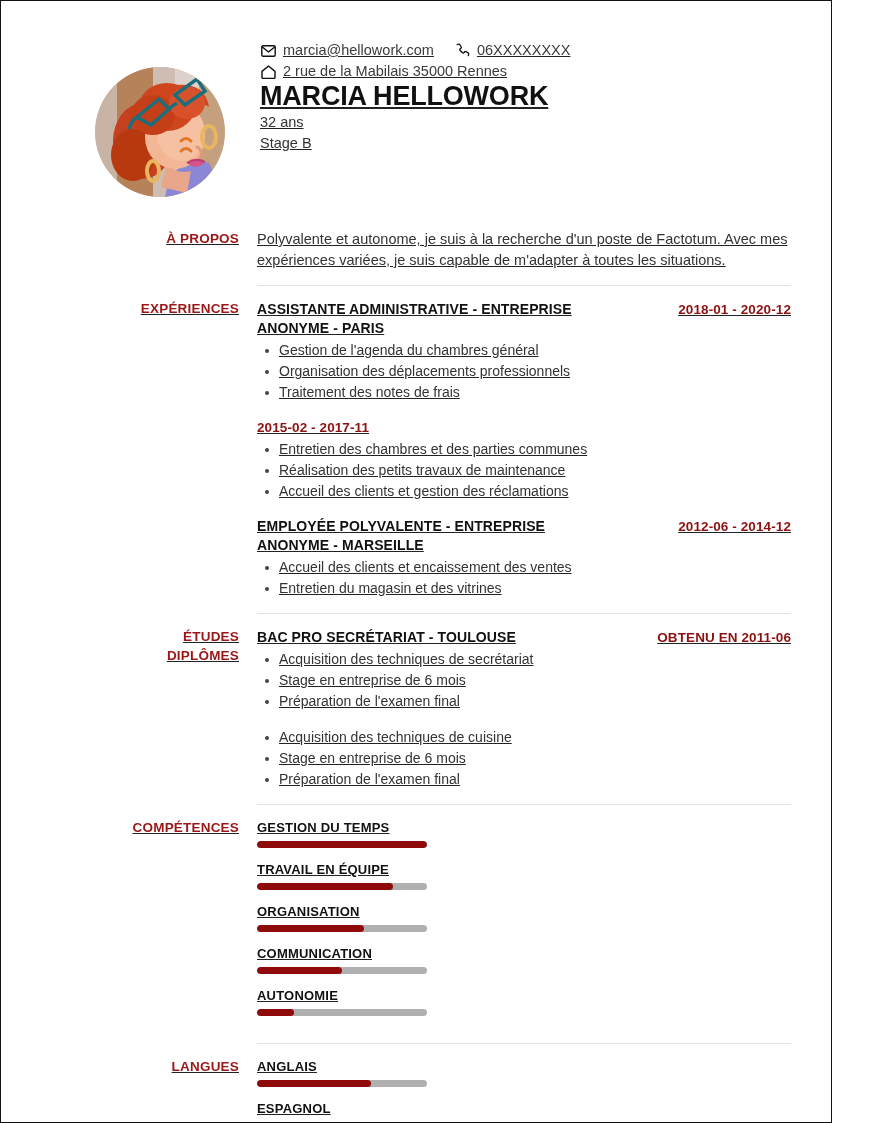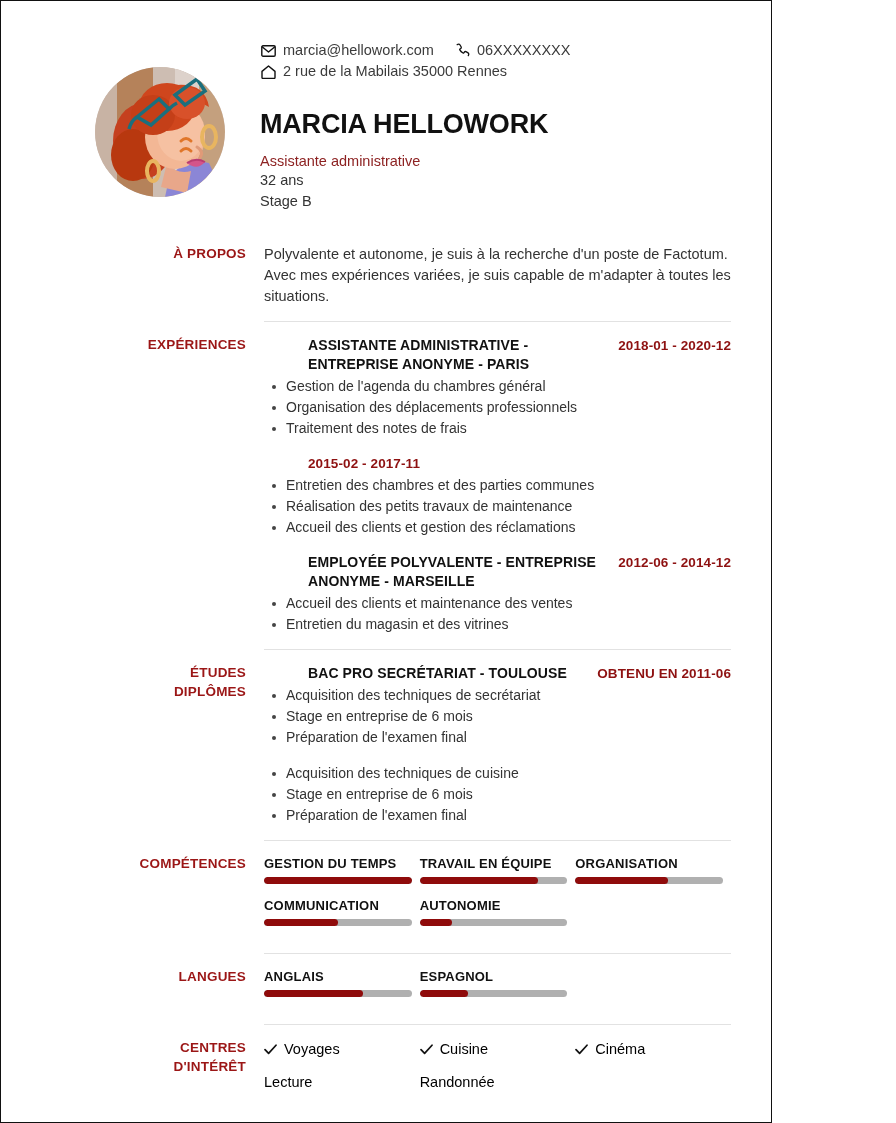--- a/index.html
+++ b/index.html
@@ -6,26 +6,27 @@
     margin: 0;
     padding: 0;
     background: #ffffff;
   }
   body {
     font-family: "Liberation Sans", sans-serif;
     color: #222222;
   }
   #page {
     position: relative;
-    width: 772px;
+    width: 832px;
     height: 1123px;
     box-sizing: border-box;
     border: 1px solid #111111;
     background: #ffffff;
     overflow: hidden;
+    text-decoration: underline;
   }
 
   
   .header {
     display: flex;
     padding: 26px 40px 0 94px;
     box-sizing: border-box;
   }
   .avatar-wrap {
     width: 130px;
@@ -69,39 +70,39 @@
     align-items: center;
     justify-content: center;
   }
   .contact-item .ico svg { display: block; }
 
   .fullname {
     font-size: 27px;
     font-weight: bold;
     letter-spacing: -0.2px;
     color: #111111;
-    margin-top: 28px;
+    margin-top: 0;
     line-height: 1.1;
   }
   .jobtitle {
     margin-top: 13px;
     font-size: 14.5px;
     color: #8d2222;
     line-height: 1.2;
   }
   .meta {
     font-size: 14.5px;
     color: #333333;
     line-height: 21px;
   }
 
   
   .section {
     display: flex;
-    padding: 0 40px 0 15px;
+    padding: 0 40px 0 8px;
     box-sizing: border-box;
   }
   .sec-label {
     width: 248px;
     flex: 0 0 248px;
     box-sizing: border-box;
     text-align: right;
     padding-right: 18px;
     padding-top: 14px;
     font-size: 13.5px;
@@ -129,21 +130,20 @@
   }
 
   
   .entry { margin-bottom: 15px; }
   .entry:last-child { margin-bottom: 0; }
   .entry-head {
     display: flex;
     align-items: flex-start;
     justify-content: space-between;
     gap: 14px;
-    margin-left: 44px;
   }
   .entry-title {
     font-size: 14px;
     font-weight: bold;
     color: #111111;
     line-height: 19px;
     letter-spacing: 0.1px;
     max-width: 330px;
     text-transform: uppercase;
   }
@@ -177,20 +177,21 @@
     height: 4px;
     border-radius: 50%;
     background: #444444;
   }
 
   
   .bar-grid {
     display: flex;
     flex-wrap: wrap;
     gap: 0;
+    flex-direction: column;
   }
   .bar-cell {
     width: 33.33%;
     box-sizing: border-box;
     padding-right: 8px;
     margin-bottom: 13px;
   }
   .bar-label {
     font-size: 13px;
     font-weight: bold;
@@ -326,21 +327,20 @@
           <span class="ico">
             <svg width="15" height="14" viewBox="0 0 15 14" xmlns="http://www.w3.org/2000/svg">
               <path d="M1 6.4 L7.5 1 L14 6.4 V12.6 a0.9 0.9 0 0 1 -0.9 0.9 H1.9 A0.9 0.9 0 0 1 1 12.6 Z" fill="none" stroke="#111" stroke-width="1.4" stroke-linejoin="round"></path>
             </svg>
           </span>
           <span>2 rue de la Mabilais 35000 Rennes</span>
         </span>
       </div>
 
       <div class="fullname">MARCIA HELLOWORK</div>
-      <div class="jobtitle">Assistante administrative</div>
       <div class="meta">
         <div>32 ans</div>
         <div>Stage B</div>
       </div>
     </div>
   </div>
 
   <div class="section first" style="margin-top:18px;">
     <div class="sec-label">À PROPOS</div>
     <div class="sec-body">
@@ -371,21 +371,21 @@
             <li>Réalisation des petits travaux de maintenance</li>
             <li>Accueil des clients et gestion des réclamations</li>
           </ul>
         </div>
         <div class="entry">
           <div class="entry-head">
             <div class="entry-title">EMPLOYÉE POLYVALENTE - ENTREPRISE ANONYME - MARSEILLE</div>
             <div class="entry-date">2012-06 - 2014-12</div>
           </div>
           <ul class="entry-list">
-            <li>Accueil des clients et maintenance des ventes</li>
+            <li>Accueil des clients et encaissement des ventes</li>
             <li>Entretien du magasin et des vitrines</li>
           </ul>
         </div>
       </div>
   </div>
 
   <div class="section">
     <div class="sec-label">
       <div>ÉTUDES</div>
       <div>DIPLÔMES</div>

